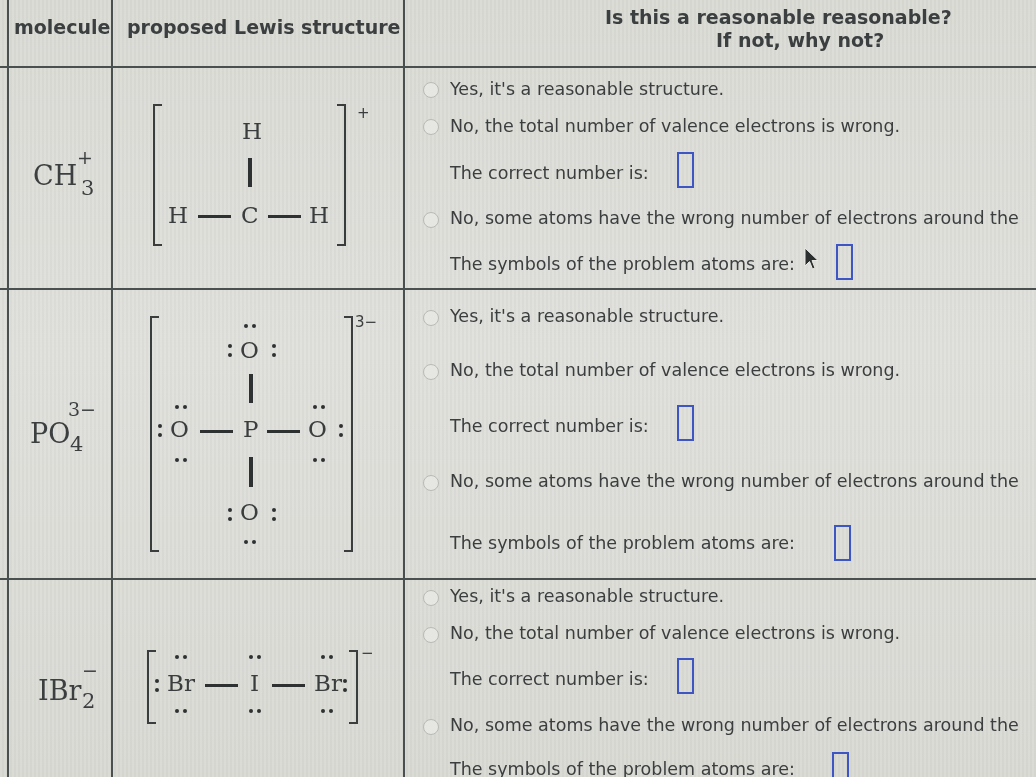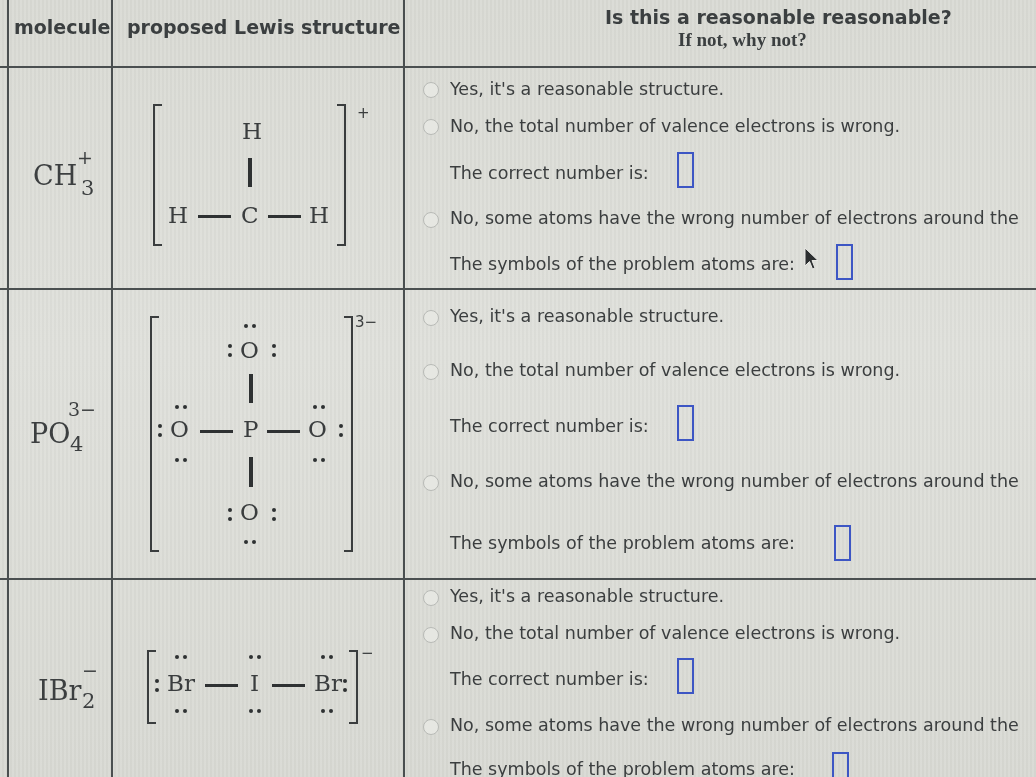--- a/index.html
+++ b/index.html
@@ -55,21 +55,21 @@
   <div class="vline" style="left:7px"></div>
   <div class="vline" style="left:111px"></div>
   <div class="vline" style="left:403px"></div>
   <div class="hline" style="top:66px"></div>
   <div class="hline" style="top:288px"></div>
   <div class="hline" style="top:578px"></div>
 
   <div class="hdr" style="left:14px; top:16px;">molecule</div>
   <div class="hdr" style="left:127px; top:16px;">proposed Lewis structure</div>
   <div class="hdr" style="left:605px; top:6px;">Is this a reasonable reasonable?</div>
-  <div class="hdr" style="left:678px; top:29px;font-family:Liberation Serif, serif;">If not, why not?</div>
+  <div class="hdr" style="left:716px; top:29px;">If not, why not?</div>
 
   <div class="molecule" style="left:33px; top:160px;">
     <span>CH</span>
     <span class="mol-sup" style="left:44px; top:-14px;">+</span>
     <span class="mol-sub" style="left:48px; top:16px;">3</span>
   </div>
 
   <div class="lewis">
     <div class="bracket-l" style="left:153px; top:104px; height:138px;"></div>
     <div class="bracket-r" style="left:337px; top:104px; height:138px;"></div>

